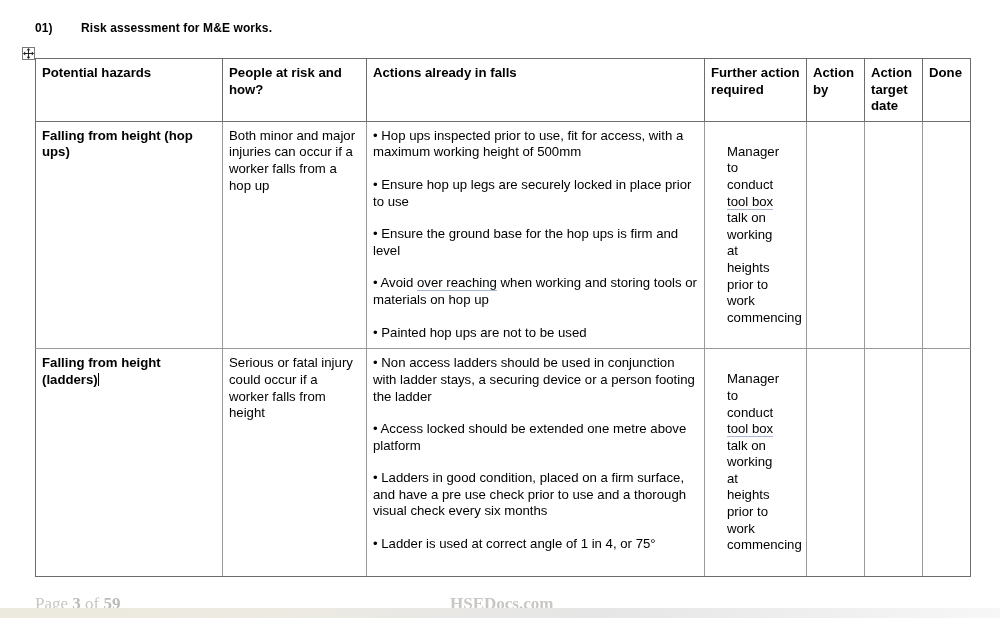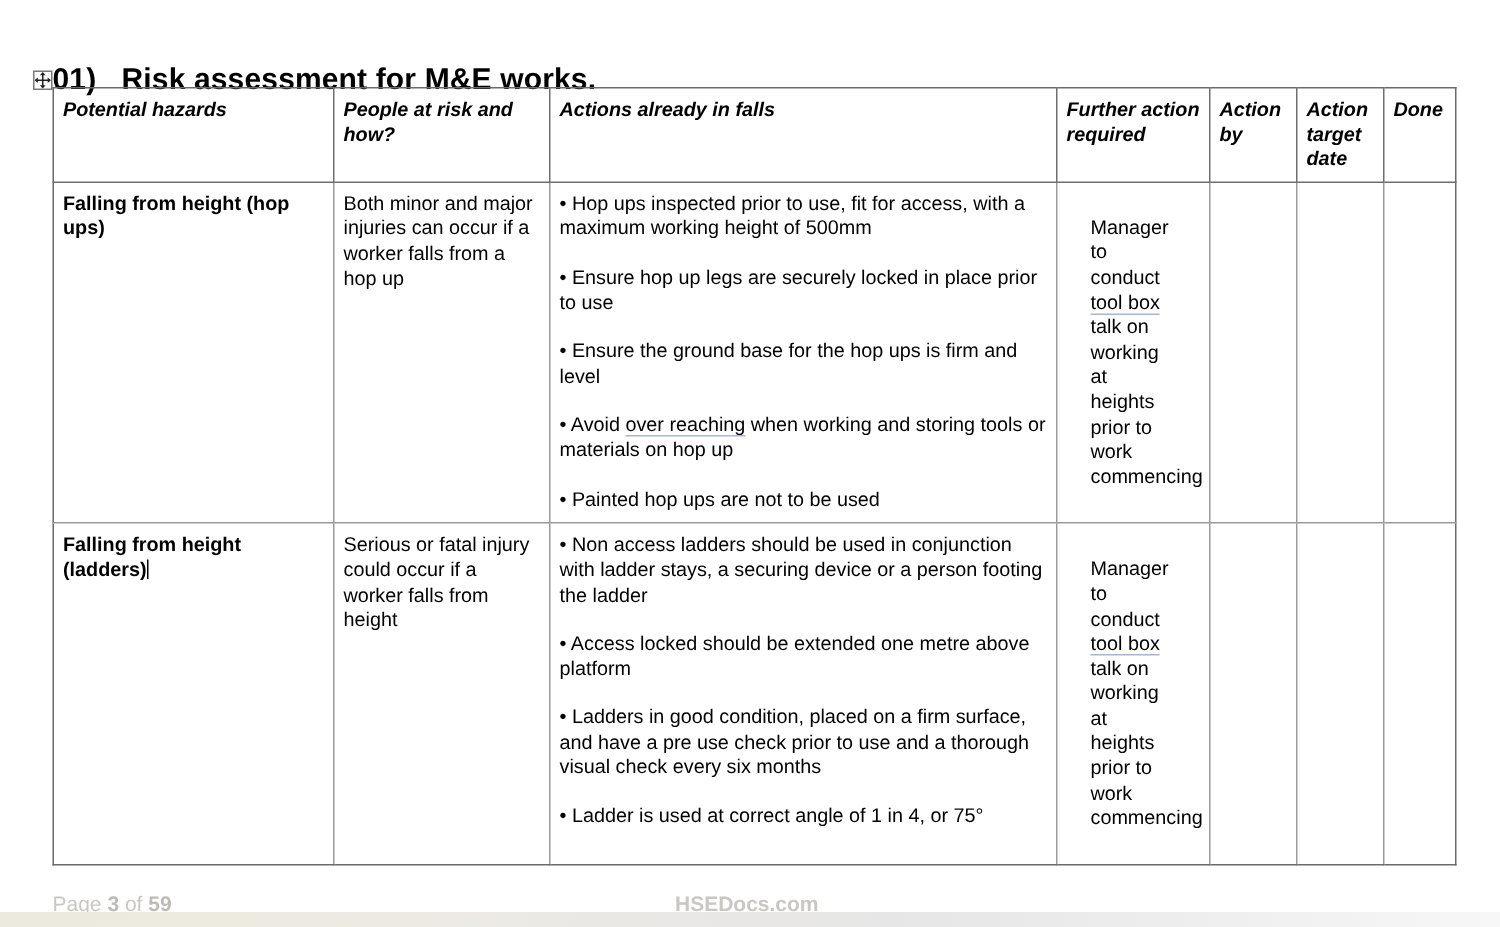--- a/index.html
+++ b/index.html
@@ -13,22 +13,22 @@
     position: relative;
     overflow: hidden;
     font-family: "Liberation Sans", sans-serif;
     color: #000000;
   }
 
   
   #doc-heading {
     position: absolute;
     left: 35px;
-    top: 42px;
-    font-size: 20px;
+    top: 21px;
+    font-size: 12px;
     font-weight: bold;
     letter-spacing: 0.1px;
     white-space: pre;
   }
   #doc-heading .num { display: inline-block; width: 46px; }
 
   
   #table-move-handle {
     position: absolute;
     left: 22px;
@@ -55,21 +55,20 @@
     vertical-align: top;
     padding: 6px 6px 6px 6px;
     font-size: 13.2px;
     line-height: 16.6px;
     text-align: left;
     box-sizing: border-box;
   }
   #risk-table thead th {
     font-weight: bold;
     border-color: #6e6e6e;
-    font-style: italic;
   }
   #risk-table thead tr { height: 57px; }
 
   
   #risk-table { outline: none; }
   #risk-table tr td:first-child, #risk-table tr th:first-child { border-left-color: #6b6b6b; }
   #risk-table tr td:last-child, #risk-table tr th:last-child { border-right-color: #6b6b6b; }
   #risk-table thead tr th { border-top-color: #6b6b6b; }
   #risk-table tbody tr:last-child td { border-bottom-color: #6b6b6b; }
 
@@ -110,22 +109,22 @@
   
   #footer {
     position: absolute;
     left: 35px;
     top: 594px;
     width: 935px;
     height: 18px;
   }
   #footer .f-text {
     position: absolute;
-    font-family: Liberation Sans, sans-serif;
-    font-size: 14px;
+    font-family: Liberation Serif, serif;
+    font-size: 17px;
     color: #c9c7c2;
     white-space: pre;
   }
   #page-number { left: 0px; top: 0px; }
   #page-number b { color: #bdbbb6; }
   #site-watermark {
     left: 415px; top: 0px;
     font-weight: bold;
     color: #ddd9d1;
   }

